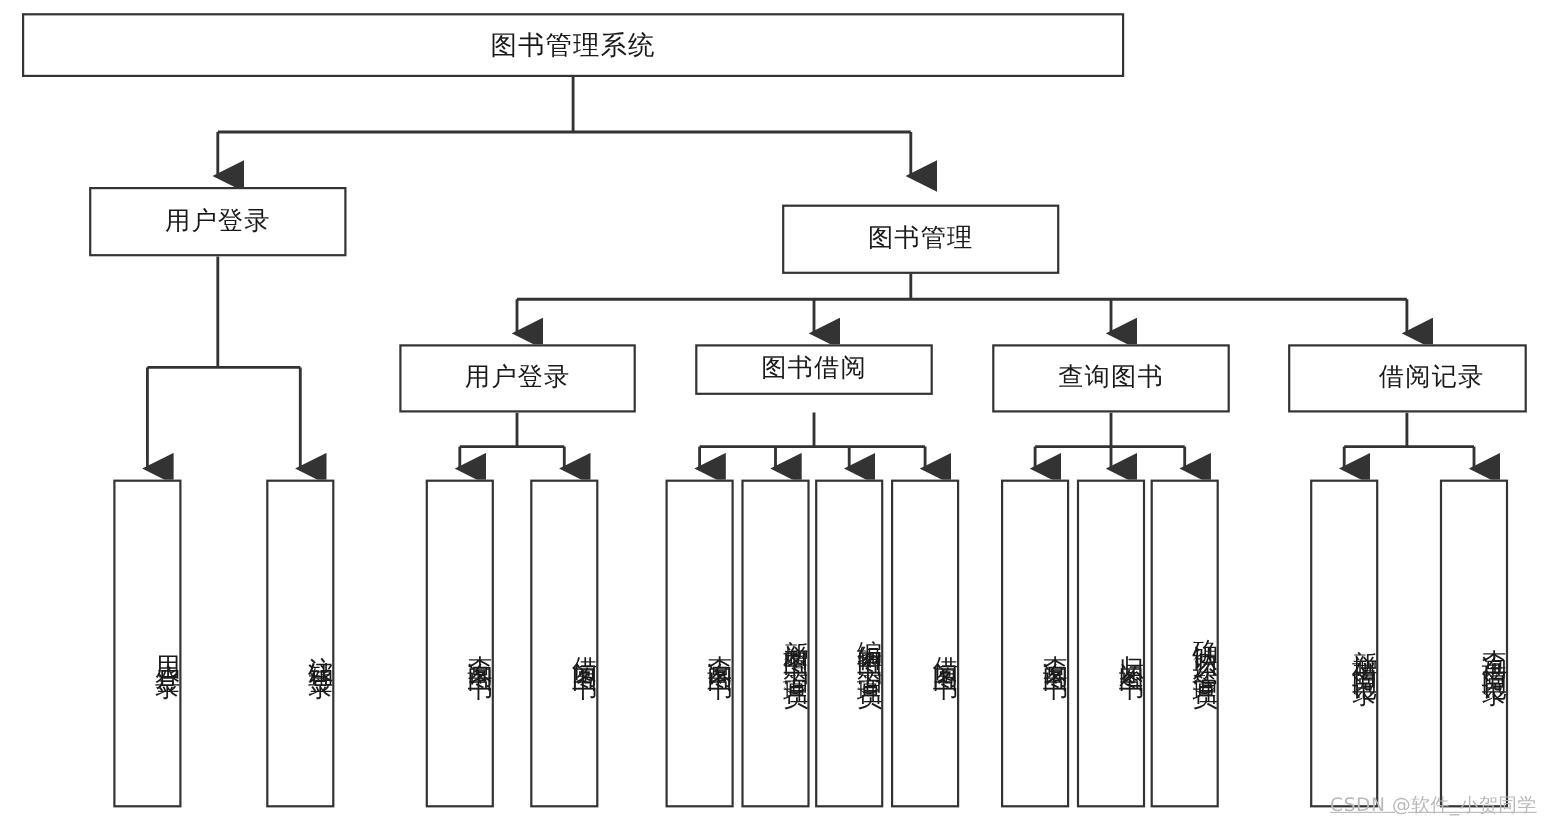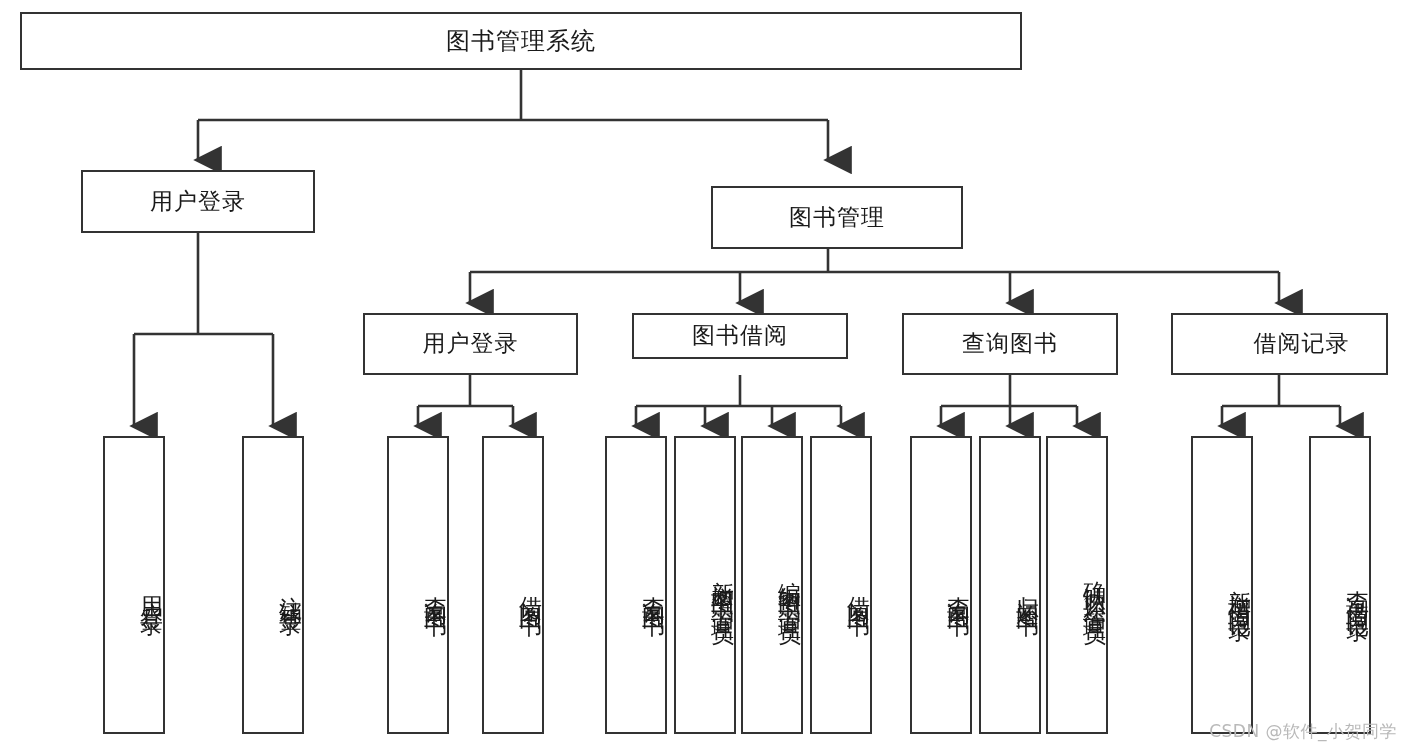--- a/index.html
+++ b/index.html
@@ -62,20 +62,21 @@
   #watermark {
     position: absolute;
     right: 8px;
     bottom: 4px;
     font-size: 17px;
     color: #b9b9b9;
     letter-spacing: 0.5px;
     z-index: 3;
     white-space: nowrap;
     pointer-events: none;
+    text-decoration: underline;
   }
 </style>
 </head>
 <body>
 
 <div id="canvas">
 
   <svg id="edges" viewBox="0 0 1405 747" xmlns="http://www.w3.org/2000/svg">
     <defs>
       <marker id="arrow" viewBox="0 0 12 12" refX="6" refY="10" markerWidth="11" markerHeight="11" orient="auto">

